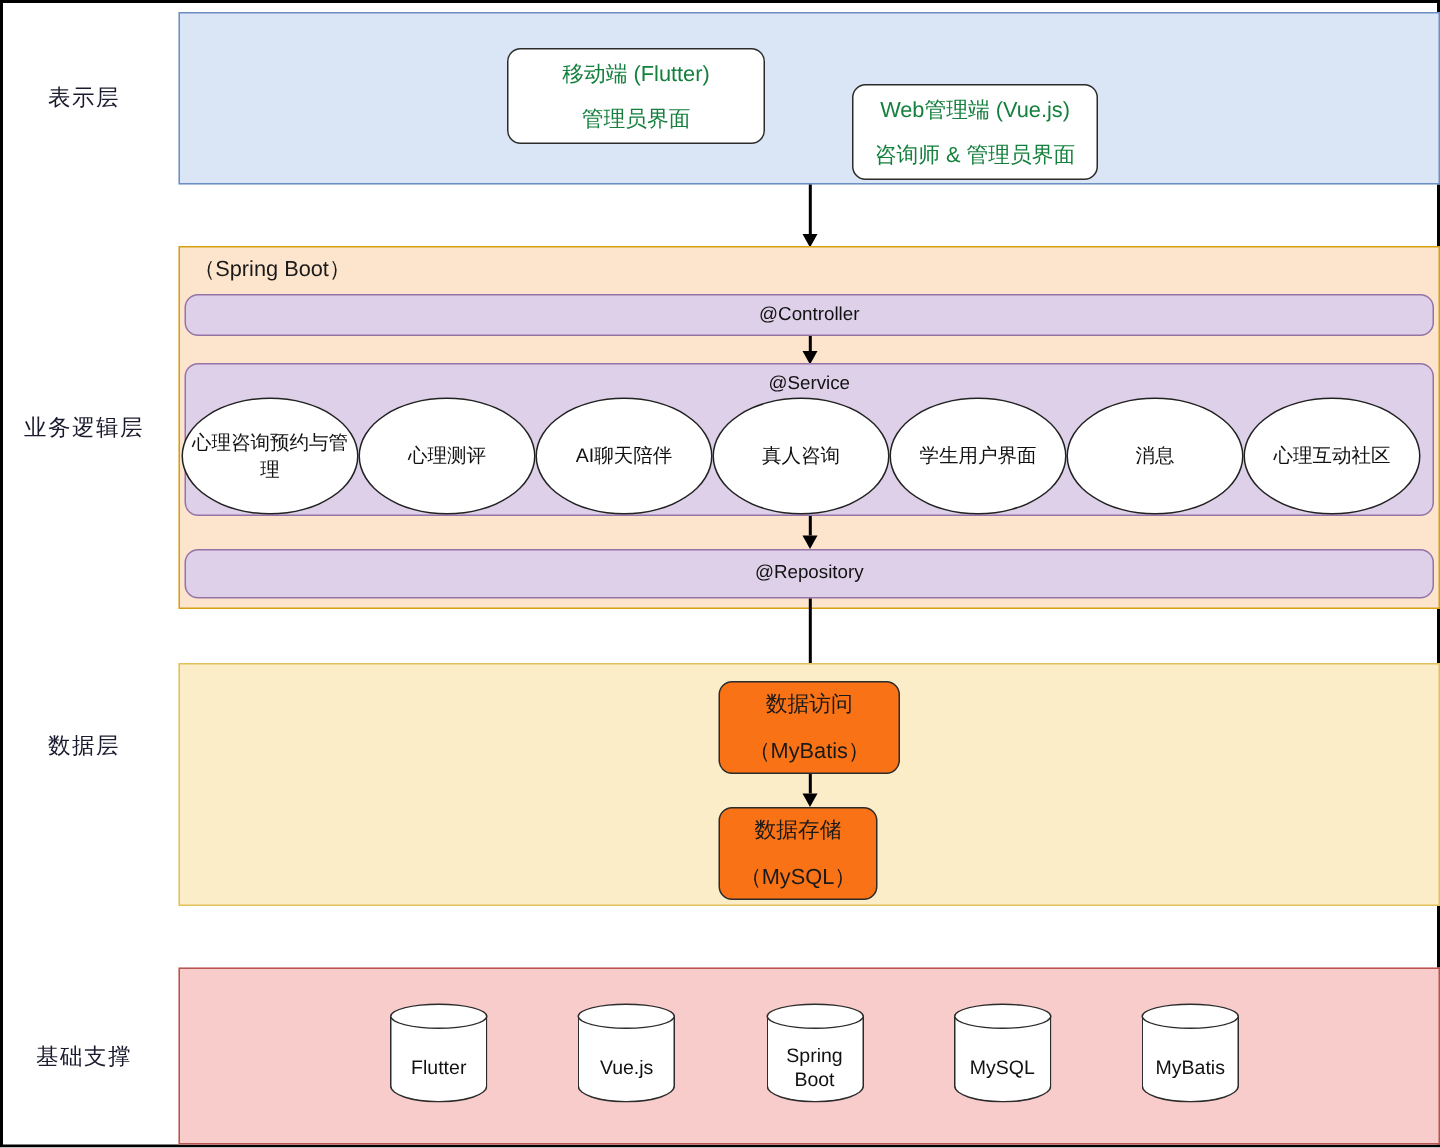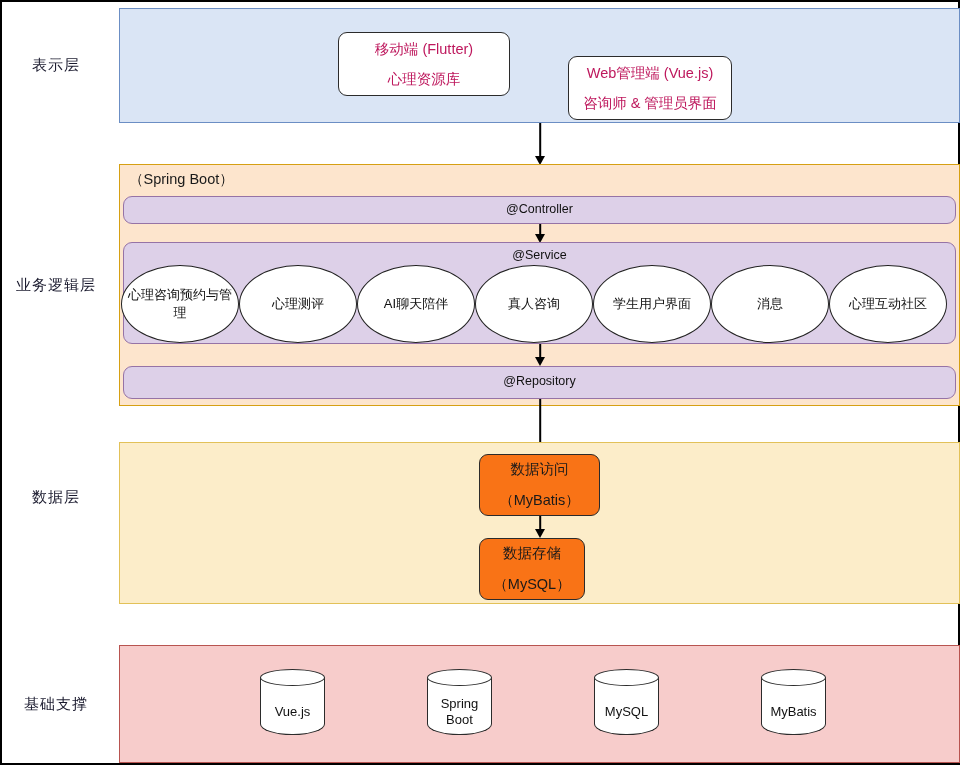--- a/index.html
+++ b/index.html
@@ -47,21 +47,21 @@
 
   
   .ui-box {
     position: absolute;
     background: #ffffff;
     border: 1.4px solid #2b2b2b;
     border-radius: 9px;
     display: flex; flex-direction: column;
     align-items: center; justify-content: center;
     gap: 11px;
-    font-size: 14.5px; color: #be185d;
+    font-size: 14.5px; color: #15803d;
     white-space: nowrap;
   }
   #box-mobile { left: 336px; top: 30px; width: 172px; height: 64px; }
   #box-web    { left: 566px; top: 30px; width: 164px; height: 64px; margin-top: 24px; }
 
   
   .spring-title {
     position: absolute;
     left: 127px; top: 168px;
     font-size: 14.5px; color: #1a1a1a;
@@ -178,21 +178,21 @@
 
   <div class="layer-label" style="top:6px;height:115px;">表示层</div>
   <div class="layer-label" style="top:162px;height:242px;">业务逻辑层</div>
   <div class="layer-label" style="top:414px;height:162px;">数据层</div>
   <div class="layer-label" style="top:643px;height:118px;">基础支撑</div>
 
   <div class="panel panel-presentation"></div>
 
   <div class="ui-box" id="box-mobile">
     <span>移动端 (Flutter)</span>
-    <span>心理资源库</span>
+    <span>管理员界面</span>
   </div>
   <div class="ui-box" id="box-web">
     <span>Web管理端 (Vue.js)</span>
     <span>咨询师 &amp; 管理员界面</span>
   </div>
 
   <div class="arrow" id="arrow-pres-biz">
     <div class="shaft"></div>
     <div class="head"></div>
   </div>
@@ -254,20 +254,25 @@
     <span>数据存储</span>
     <span>（MySQL）</span>
   </div>
 
   <div class="panel panel-infra"></div>
 
   <div class="cyl-row">
     <div class="cylinder">
       <div class="cyl-body"></div>
       <div class="cyl-top"></div>
+      <div class="cyl-label">Flutter</div>
+    </div>
+    <div class="cylinder">
+      <div class="cyl-body"></div>
+      <div class="cyl-top"></div>
       <div class="cyl-label">Vue.js</div>
     </div>
     <div class="cylinder">
       <div class="cyl-body"></div>
       <div class="cyl-top"></div>
       <div class="cyl-label" style="white-space: pre-line;">Spring
 Boot</div>
     </div>
     <div class="cylinder">
       <div class="cyl-body"></div>

